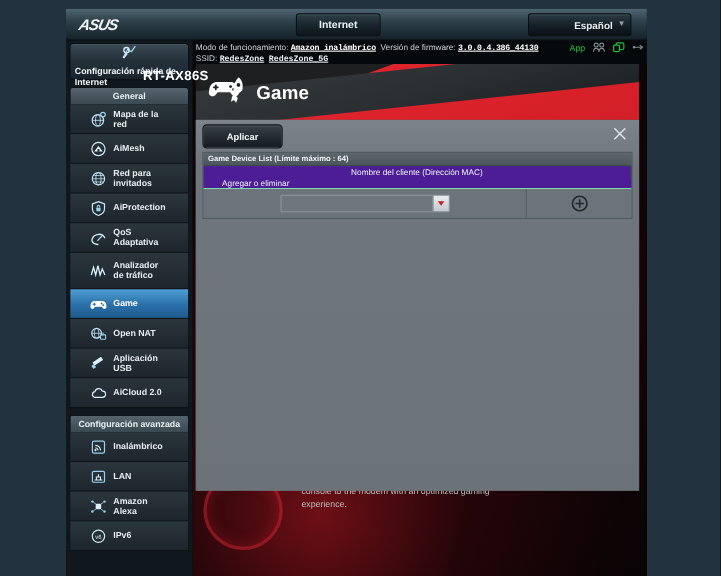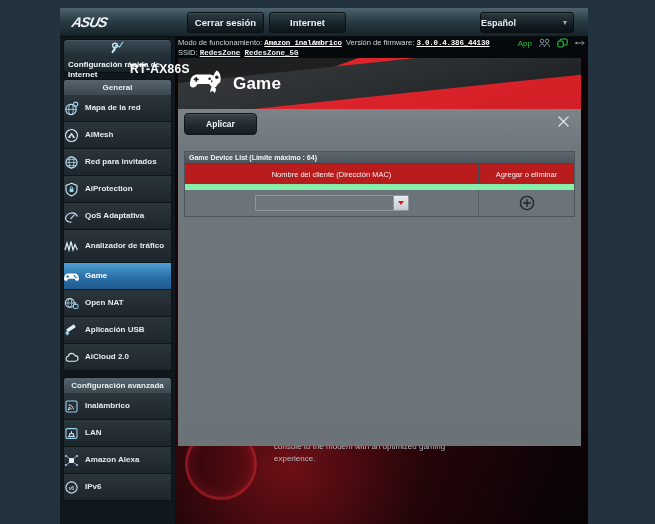--- a/index.html
+++ b/index.html
@@ -46,21 +46,21 @@
   #btn-logout{left:127px;width:75px;}
   #btn-reboot{left:209px;width:75px;}
 
   .lang{
     position:absolute;right:14px;top:4px;width:92px;height:19px;
     background:linear-gradient(180deg,#2d3b43 0%,#131d23 60%,#0a1115 100%);
     border:1px solid #090e11;border-radius:3px;
     display:flex;align-items:center;cursor:pointer;
     box-shadow:inset 0 1px 0 rgba(255,255,255,.07);
   }
-  .lang .lbl{flex:1;text-align:left;color:#e8eef2;font-size:9px;font-weight:bold;}
+  .lang .lbl{flex:1;text-align:right;color:#e8eef2;font-size:9px;font-weight:bold;}
   .lang .car{width:16px;text-align:center;color:#93a6b0;font-size:7px;}
 
   
   .status{
     position:absolute;left:175px;top:36px;width:413px;height:22px;
     background:#06090b;
   }
   .status .ln{position:absolute;left:3px;color:#c9d4da;font-size:7.5px;white-space:nowrap;}
   .status .l1{top:2px;}
   .status .l2{top:12px;}
@@ -86,21 +86,21 @@
   .quick .qt{color:#eef4f7;font-size:8px;font-weight:bold;line-height:10px;}
   .grp{
     margin:6px 3px 0 3px;height:15px;border-radius:3px 3px 0 0;
     background:linear-gradient(180deg,#56646d,#3b4850);
     color:#e6eef3;font-size:8px;font-weight:bold;
     display:flex;align-items:center;justify-content:center;
     border:1px solid #0c1317;border-bottom:none;
   }
   .navlist{margin:0 3px;border:1px solid #0c1317;border-top:none;background:#1b2329;}
   .ni{
-    height:26px;display:flex;align-items:center;gap:6px;padding:0 0;
+    height:26px;display:flex;align-items:center;gap:6px;padding:0 18px;
     border-bottom:1px solid #0e1519;cursor:pointer;
     background:linear-gradient(180deg,#2b353c 0%,#1d262c 100%);
   }
   .ni:last-child{border-bottom:none;}
   .ni .nl{color:#e4ecf1;font-size:8px;font-weight:bold;line-height:9.5px;}
   .ni.sel{background:linear-gradient(180deg,#4e9fd4 0%,#2a6fa8 55%,#1f5b8e 100%);}
   .ni.sel .nl{color:#ffffff;}
   .ico{width:15px;height:15px;flex:0 0 15px;display:block;}
   .ico svg{display:block;}
 
@@ -137,41 +137,41 @@
     position:absolute;left:0;bottom:-8px;width:100%;height:34px;
     background:linear-gradient(170deg,#35383b 0%,#2b2e31 60%,#202326 100%);
     transform:skewY(-6deg);transform-origin:left bottom;
   }
   .banner .inner{position:absolute;left:10px;top:11px;display:flex;align-items:center;gap:7px;}
   .banner .ttl{color:#ffffff;font-size:17px;font-weight:bold;letter-spacing:.2px;}
 
   .body{background:#727a80;padding:0;height:337px;position:relative;}
   .bodyfill{position:absolute;inset:0;background:linear-gradient(180deg,#7c848a 0%,#6f777d 12%,#6b7379 100%);}
   .bodywrap{position:relative;}
-  .toolrow{height:42px;position:relative;}
+  .toolrow{height:29px;position:relative;}
   .apply{
     position:absolute;left:6px;top:4px;width:71px;height:20px;border-radius:4px;
     background:linear-gradient(180deg,#3b4349 0%,#222a30 55%,#161c21 100%);
     border:1px solid #11161a;
     color:#f2f6f8;font-size:8.5px;font-weight:bold;
     display:flex;align-items:center;justify-content:center;cursor:pointer;
     box-shadow:inset 0 1px 0 rgba(255,255,255,.09);
   }
   .closex{
     position:absolute;right:8px;top:2px;width:20px;height:20px;
     display:flex;align-items:center;justify-content:center;cursor:pointer;
   }
   .tblwrap{margin:0 6px;border:1px solid #4d565c;}
   .tblhead{
     height:11px;background:linear-gradient(180deg,#5e676d,#4c555b);
     display:flex;align-items:center;padding:0 4px;
     color:#f2f6f8;font-size:7px;font-weight:bold;
     border-bottom:1px solid #3d464c;
   }
-  .cols{display:flex;height:20px;background:#b91c1c;border-bottom:6px solid #86efac;}
+  .cols{display:flex;height:20px;background:#4c1d95;border-bottom:1px solid #86efac;flex-direction:column;}
   .c1{flex:1;display:flex;align-items:center;justify-content:center;
       color:#eef3f6;font-size:7.5px;border-right:1px solid #434c52;}
   .c2{width:95px;display:flex;align-items:center;justify-content:center;
       color:#eef3f6;font-size:7.5px;}
   .rows{display:flex;height:26px;background:#6b747a;}
   .r1{flex:1;display:flex;align-items:center;justify-content:center;border-right:1px solid #575f65;}
   .r2{width:95px;display:flex;align-items:center;justify-content:center;}
   .combo{
     width:152px;height:14px;display:flex;
     background:#6e777d;border:1px solid #8e979d;border-radius:1px;
@@ -477,21 +477,20 @@
         </span>
         <span class="nl">IPv6</span>
       </div>
 
     </div>
   </div>
 
   <div class="topbar">
     <div class="asus-logo">ASUS</div>
     <div class="model">RT-AX86S</div>
-    <div class="tbtn" id="btn-logout">Cerrar sesión</div>
     <div class="tbtn" id="btn-reboot">Internet</div>
     <div class="lang">
       <span class="lbl">Español</span>
       <span class="car">▼</span>
     </div>
   </div>
 
 </div>
 
 </body></html>

